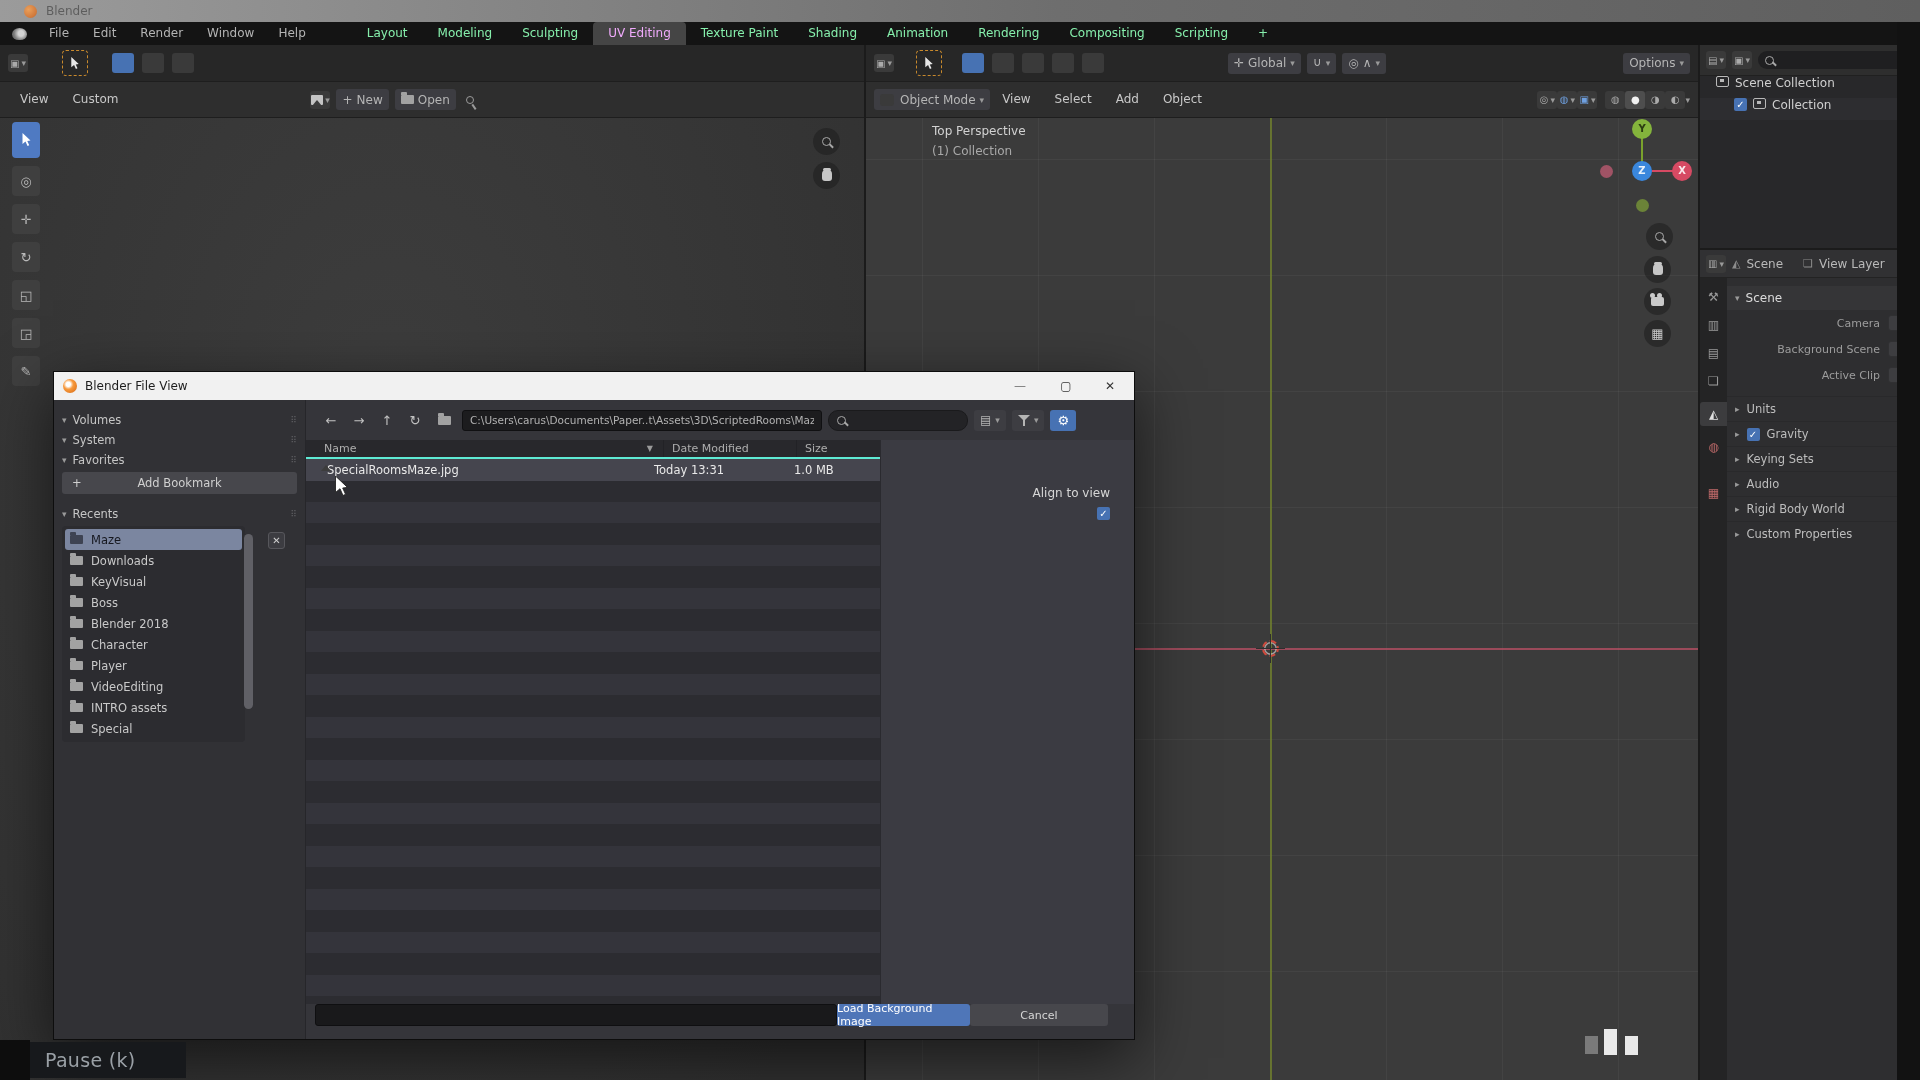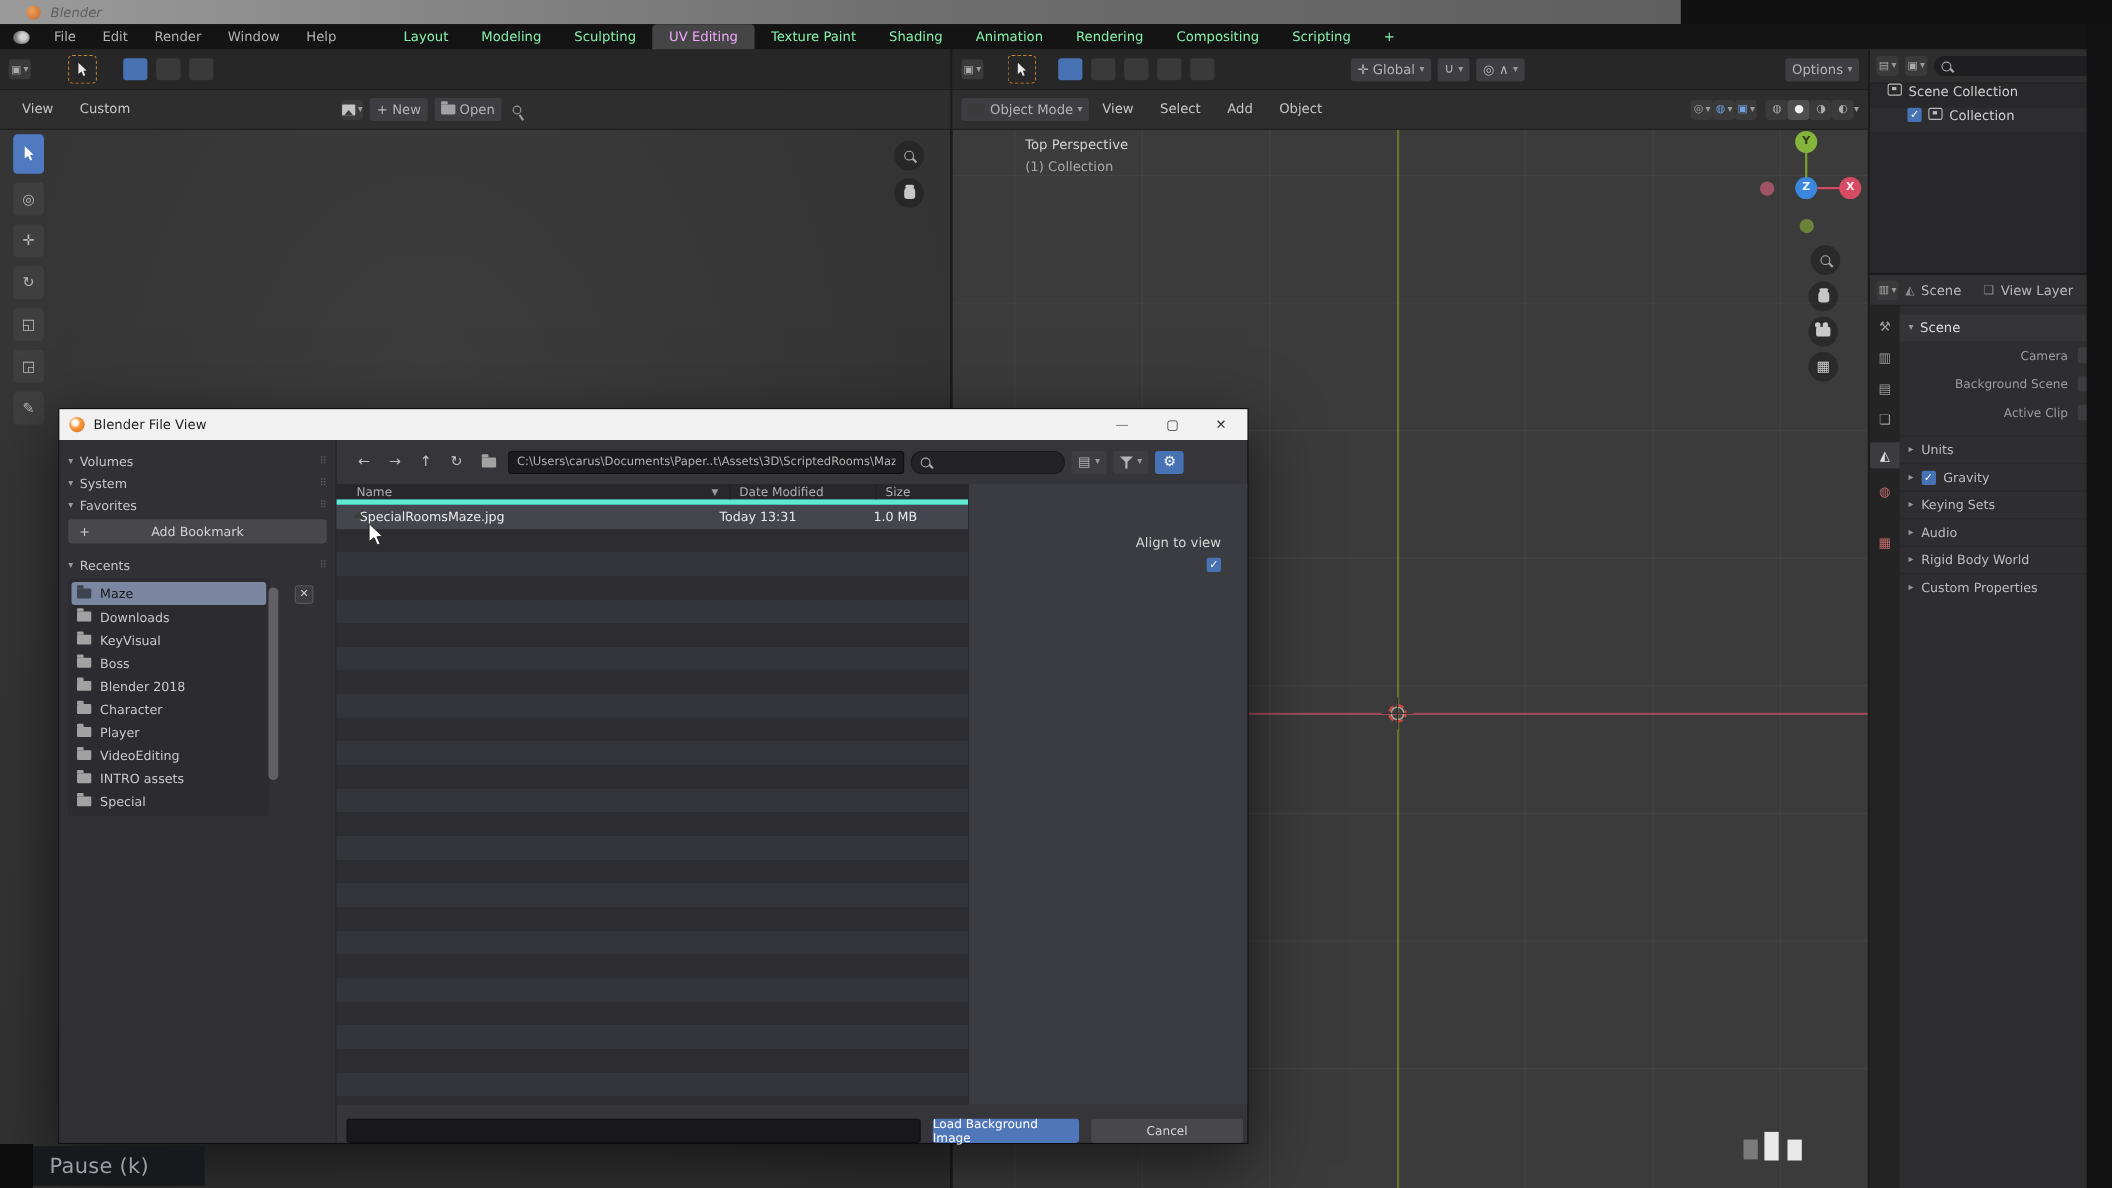--- a/index.html
+++ b/index.html
@@ -1,23 +1,23 @@
 <!DOCTYPE html>
 <html><head>
 <meta charset="utf-8">
 <style>
   * { margin:0; padding:0; box-sizing:border-box; }
   html,body { width:1920px; height:1080px; overflow:hidden; background:#111;
     font-family:"DejaVu Sans", sans-serif; font-size:12px; color:#c8c8c8; }
   .abs { position:absolute; }
 
   
-  #os-bar { position:absolute; left:0; top:0; width:1528px; height:22px;
+  #os-bar { position:absolute; left:0; top:0; width:1920px; height:22px;
     background:linear-gradient(to right,#9b9b9b,#6e6e6e 55%,#5f5f5f);
-    display:flex; align-items:center; padding-left:24px;font-style:italic; }
+    display:flex; align-items:center; padding-left:24px; }
   #os-bar .logo { width:13px; height:13px; border-radius:50%;
     background:radial-gradient(circle at 35% 35%, #f8a151, #d9722a 70%, #9c4c14); margin-right:9px; opacity:.85;}
   #os-bar .title { color:#3f3f3f; opacity:.65; font-size:12px; }
 
   
   #topbar { position:absolute; left:0; top:22px; width:1920px; height:23px;
     background:#141414; display:flex; align-items:center; color:#b4b4b4; }
   #topbar .blogo { width:15px; height:12px; margin:0 10px 0 12px; border-radius:50% 50% 45% 45%;
     background:radial-gradient(circle at 60% 45%, #e8e8e8 0 25%, #8b8b8b 60%, #555); opacity:.9;}
   .menu-item { padding:0 12px; height:23px; line-height:23px; cursor:default; }
@@ -150,30 +150,30 @@
   .nav-btn { width:22px; text-align:center; color:#c0c0c0; font-size:13px; }
   #dlg-path { width:360px; height:21px; background:#1c1c1e; border:1px solid #101012; border-radius:3px;
     color:#b2b2b2; font-size:10.5px; padding:0 7px; font-family:"DejaVu Sans", sans-serif;}
   #dlg-search { width:140px; height:21px; background:#232326; border:1px solid #1a1a1c; border-radius:10px;
     display:flex; align-items:center; padding-left:8px; gap:5px;}
   #dlg-search input { background:transparent; border:0; outline:0; width:100px; color:#ccc;}
   .dd-btn { height:21px; background:#3d3d42; border-radius:3px; display:flex; align-items:center; gap:4px; padding:0 6px; color:#b5b5b5;}
   #gear-btn { width:26px; height:21px; background:#4772b3; border-radius:3px; color:#fff; text-align:center; line-height:21px; font-size:13px;}
 
   #file-area { position:absolute; left:0; top:40px; width:576px; bottom:35px; background:#2c2c31; }
-  #col-hdr { height:19px; background:#28282c; border-bottom:5px solid #5eead4; display:flex; align-items:center; color:#aeaeae; font-size:11px;}
+  #col-hdr { height:19px; background:#28282c; border-bottom:2px solid #5eead4; display:flex; align-items:center; color:#aeaeae; font-size:11px;}
   #file-rows { position:absolute; left:0; right:0; top:19px; bottom:0;
     background:repeating-linear-gradient(to bottom, #34343b 0 21.5px, #2c2c31 21.5px 43px);}
   #file-row-sel { height:21.5px; background:#45454e; display:flex; align-items:center; color:#e9e9e9; font-size:11.5px;}
   .colsep { width:1px; height:100%; background:#222226; }
 
   #dlg-options { position:absolute; right:0; top:40px; width:254px; bottom:35px; background:#3b3b42; border-left:1px solid #2a2a2f;}
   #align-row { position:absolute; right:24px; top:46px; display:flex; align-items:flex-end; gap:7px; color:#d6d6d6;flex-direction:column;}
 
-  #dlg-bottom { position:absolute; left:0; bottom:0; right:0; height:35px; display:flex; align-items:flex-end; padding-left:9px; gap:11px;}
+  #dlg-bottom { position:absolute; left:0; bottom:0; right:0; height:35px; display:flex; align-items:flex-start; padding-left:9px; }
   #fname { width:522px; height:22px; background:#19191b; border:1px solid #0f0f11; border-radius:3px; color:#ccc; padding:0 6px;}
   .dlg-btn { height:22px; border-radius:3px; font-size:11px; display:flex; align-items:center; justify-content:center;}
   #accept-btn { width:133px; background:#4f76b8; color:#fff; }
   #cancel-btn { width:138px; background:#47474c; color:#d6d6d6; margin-left:0; }
 
   
   #right-strip { position:absolute; left:1897px; top:22px; width:23px; bottom:0; background:#121212; z-index:15;}
   #corner-black { position:absolute; left:0; top:1040px; width:30px; height:40px; background:#0d0d0d; z-index:20;}
   #pause-pill { position:absolute; left:30px; top:1042px; width:156px; height:36px; background:#17191c;
     color:#9aa0a6; font-size:19px; display:flex; align-items:center; padding-left:15px; z-index:21; letter-spacing:.3px;}

